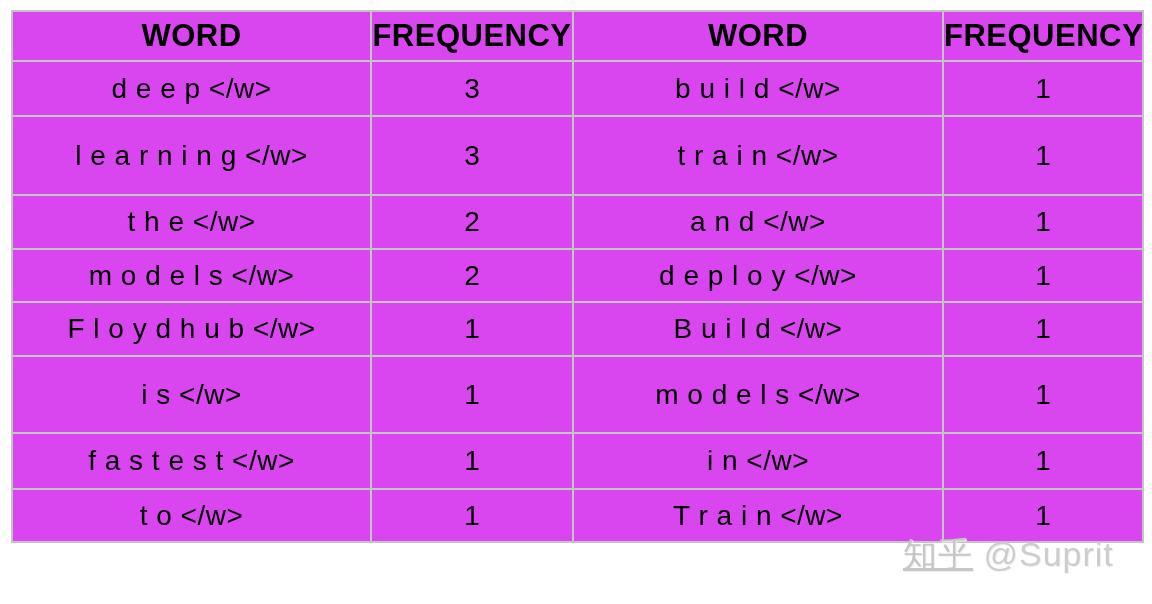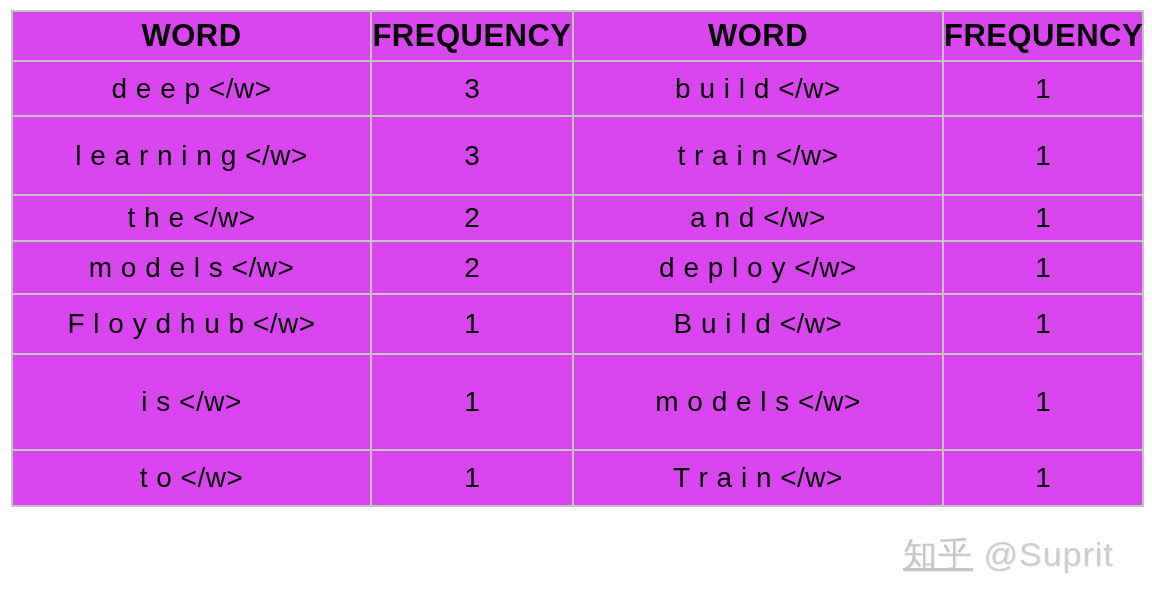--- a/index.html
+++ b/index.html
@@ -45,24 +45,24 @@
     height: 48px;
     letter-spacing: 0.5px;
   }
   table.freq-table td {
     font-size: 28px;
     font-weight: 400;
   }
   table.freq-table td.word-cell { letter-spacing: 0.5px; }
   tbody tr:nth-child(1) { height: 55px; }
   tbody tr:nth-child(2) { height: 79px; border-radius: 24px; }
-  tbody tr:nth-child(3) { height: 46px; }
+  tbody tr:nth-child(3) { height: 54px; }
   tbody tr:nth-child(4) { height: 53px; }
-  tbody tr:nth-child(5) { height: 60px; }
-  tbody tr:nth-child(6) { height: 96px; }
+  tbody tr:nth-child(5) { height: 54px; }
+  tbody tr:nth-child(6) { height: 77px; }
   tbody tr:nth-child(7) { height: 56px; }
   tbody tr:nth-child(8) { height: 53px; }
   tbody tr:nth-child(9) { height: 68px; }
   .watermark {
     position: absolute;
     left: 903px;
     top: 534px;
     font-size: 34px;
     line-height: 40px;
     color: #c9c9c9;
@@ -124,20 +124,26 @@
           <td class="word-cell">B u i l d &lt;/w&gt;</td>
           <td class="freq-cell">1</td>
         </tr>
         <tr>
           <td class="word-cell">i s &lt;/w&gt;</td>
           <td class="freq-cell">1</td>
           <td class="word-cell">m o d e l s &lt;/w&gt;</td>
           <td class="freq-cell">1</td>
         </tr>
         <tr>
+          <td class="word-cell">f a s t e s t &lt;/w&gt;</td>
+          <td class="freq-cell">1</td>
+          <td class="word-cell">i n &lt;/w&gt;</td>
+          <td class="freq-cell">1</td>
+        </tr>
+        <tr>
           <td class="word-cell">t o &lt;/w&gt;</td>
           <td class="freq-cell">1</td>
           <td class="word-cell">T r a i n &lt;/w&gt;</td>
           <td class="freq-cell">1</td>
         </tr>
       </tbody>
   </table>
 </div>
 
 <div class="watermark">

